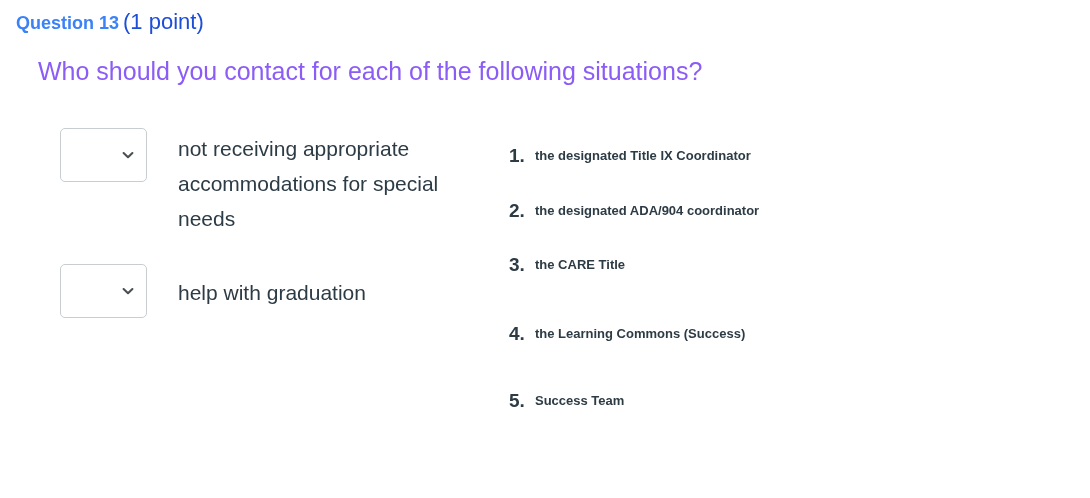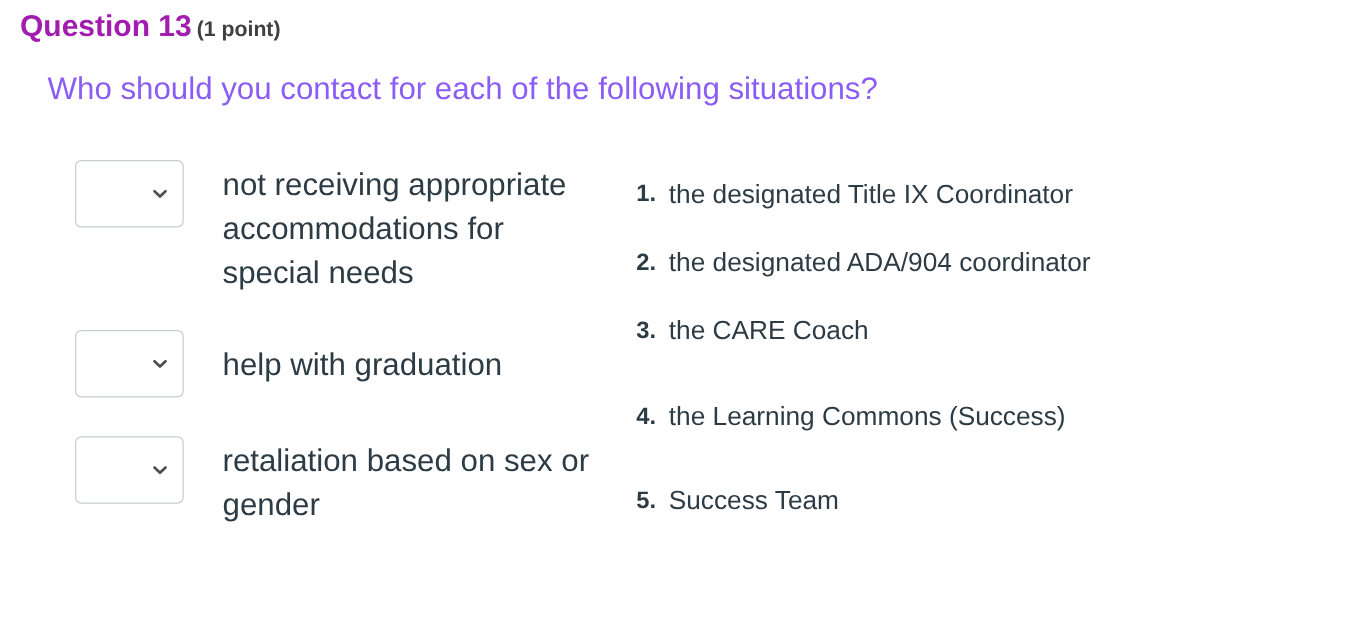--- a/index.html
+++ b/index.html
@@ -19,27 +19,27 @@
   .question-header {
     position: absolute;
     left: 16px;
     top: 8px;
     font-size: 19px;
     line-height: 28px;
     white-space: nowrap;
   }
   .question-header .q-title {
     font-weight: bold;
-    color: #a21caf;
-    font-size: 24px;
+    color: #3b82f6;
+    font-size: 18px;
   }
   .question-header .q-points {
-    font-weight: bold;
-    color: #404040;
-    font-size: 17px;
+    font-weight: normal;
+    color: #1d4ed8;
+    font-size: 22px;
     margin-left: 4px;
   }
 
   .question-prompt {
     position: absolute;
     left: 38px;
     top: 57px;
     font-size: 25px;
     line-height: 28px;
     color: #8b5cf6;
@@ -88,21 +88,21 @@
     transform: translateY(-50%);
     width: 14px;
     height: 14px;
     display: block;
   }
   .dropdown .chevron svg { display: block; }
 
   .pair-label {
     margin-left: 31px;
     width: 300px;
-    font-size: 25px;
+    font-size: 21px;
     line-height: 35px;
     color: #2d3b45;
     padding-top: 3px;
   }
 
   
   .answers-column {
     position: absolute;
     left: 509px;
     top: 0;
@@ -124,22 +124,23 @@
   .answer-num {
     flex: 0 0 auto;
     width: 26px;
     font-weight: bold;
     font-size: 19px;
     color: #2d3b45;
   }
   .answer-text {
     flex: 1 1 auto;
     width: 285px;
-    font-size: 21px;
+    font-size: 13px;
     line-height: 34px;
+    font-weight: bold;
   }
   .answer-text.wide { width: 400px; }
 </style>
 </head>
 <body>
 
 <div class="question-header">
   <span class="q-title">Question 13</span><span class="q-points">(1 point)</span>
 </div>
 
@@ -164,49 +165,39 @@
       <div class="dropdown">
         <span class="chevron">
           <svg width="14" height="14" viewBox="0 0 14 14">
               <path d="M2.6 5 L7 9.2 L11.4 5" fill="none" stroke="#4a4f52" stroke-width="2.1" stroke-linecap="round" stroke-linejoin="round"></path>
             </svg>
         </span>
       </div>
       <div class="pair-label">help with graduation</div>
     </div>
 
-    <div class="pair-row r3">
-      <div class="dropdown">
-        <span class="chevron">
-          <svg width="14" height="14" viewBox="0 0 14 14">
-              <path d="M2.6 5 L7 9.2 L11.4 5" fill="none" stroke="#4a4f52" stroke-width="2.1" stroke-linecap="round" stroke-linejoin="round"></path>
-            </svg>
-        </span>
-      </div>
-      <div class="pair-label">retaliation based on sex or gender</div>
-    </div>
 
 
   </div>
 
   <div class="answers-column">
 
     <div class="answer-row a1">
       <div class="answer-num">1.</div>
       <div class="answer-text wide">the designated Title IX Coordinator</div>
     </div>
 
     <div class="answer-row a2">
       <div class="answer-num">2.</div>
       <div class="answer-text">the designated ADA/904 coordinator</div>
     </div>
 
     <div class="answer-row a3">
       <div class="answer-num">3.</div>
-      <div class="answer-text wide">the CARE Coach</div>
+      <div class="answer-text wide">the CARE Title</div>
     </div>
 
     <div class="answer-row a4">
       <div class="answer-num">4.</div>
       <div class="answer-text wide">the Learning Commons (Success)</div>
     </div>
 
     <div class="answer-row a5">
       <div class="answer-num">5.</div>
       <div class="answer-text wide">Success Team</div>

